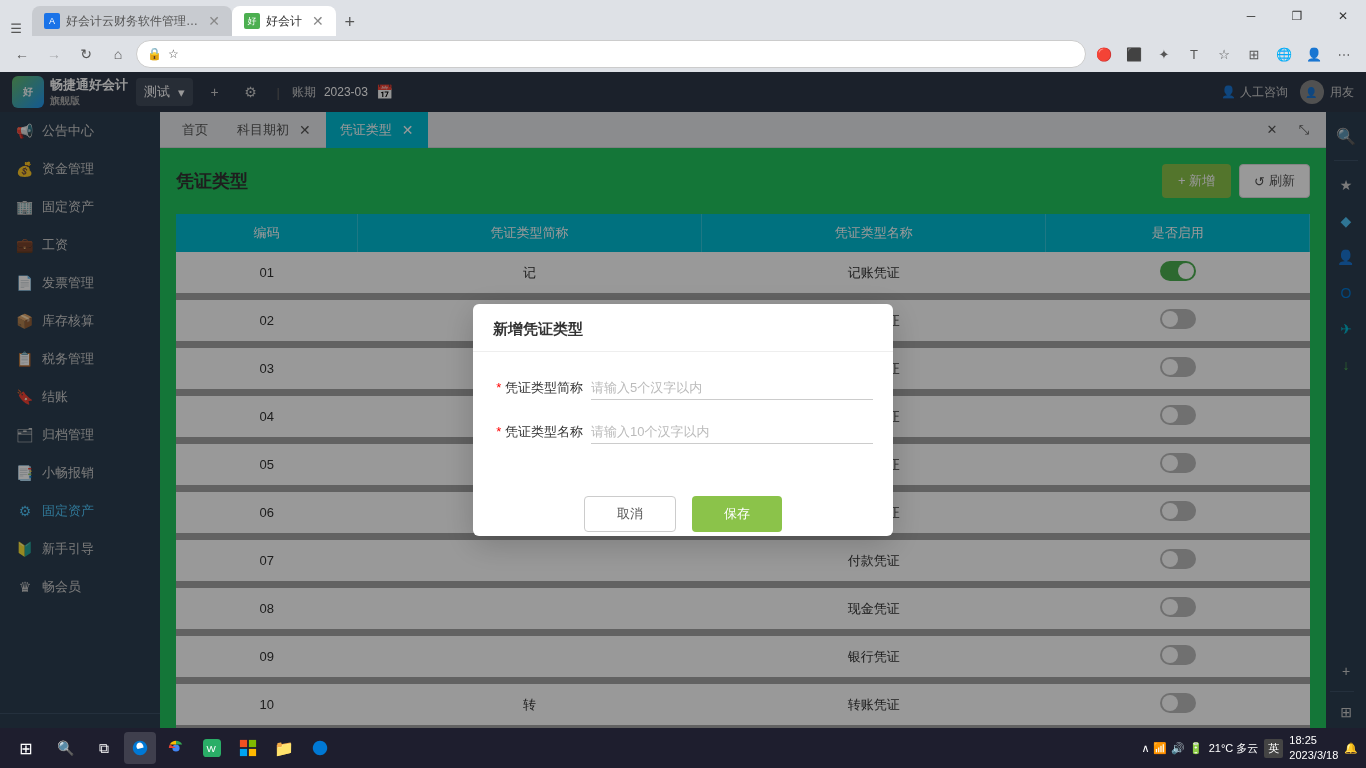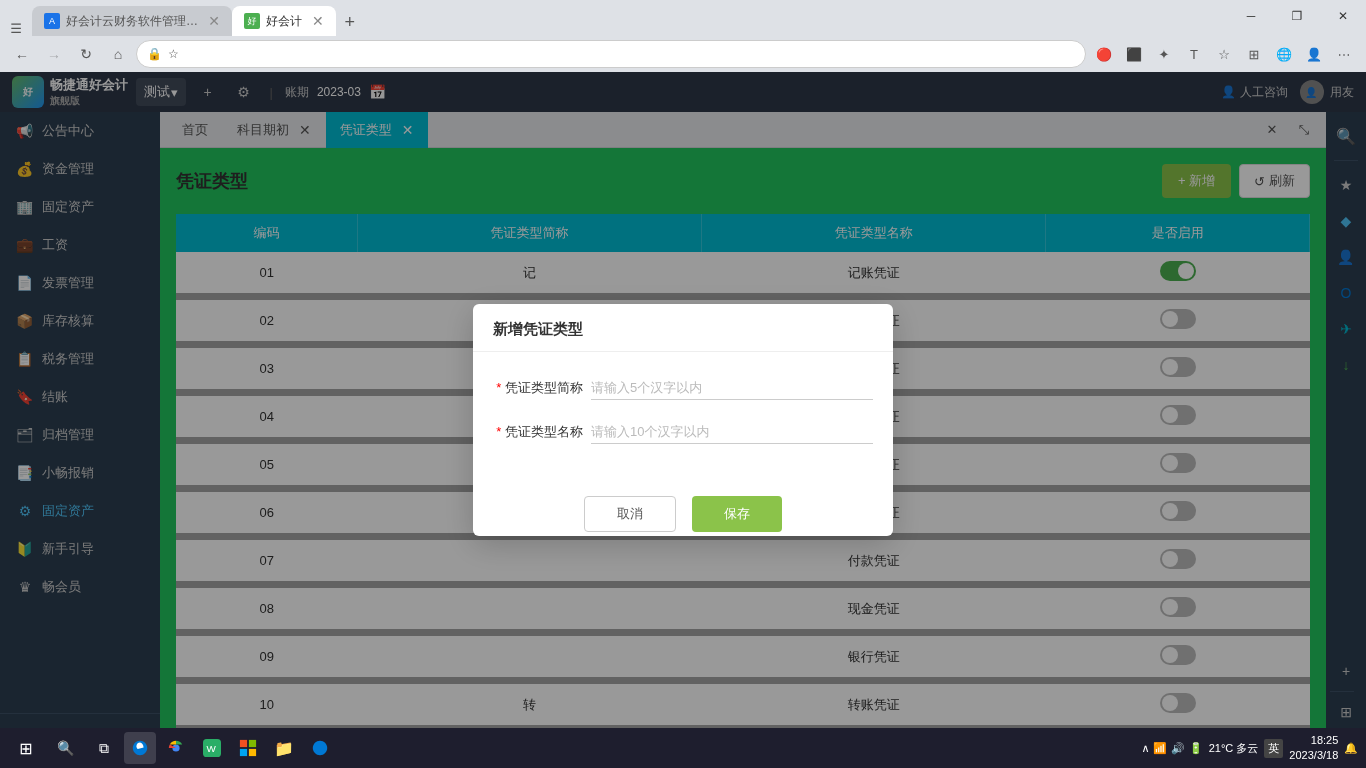--- a/index.html
+++ b/index.html
@@ -26,21 +26,21 @@
     .win-btn { width: 46px; height: 32px; display: flex; align-items: center; justify-content: center; font-size: 12px; cursor: pointer; color: #333; }
 
     
     .app-wrapper { display: flex; flex-direction: column; height: calc(768px - 72px); }
 
     
     .app-topbar { display: flex; align-items: center; height: 40px; background: #2d3748; padding: 0 12px; gap: 8px; }
     .app-logo { display: flex; align-items: center; gap: 6px; color: white; font-size: 13px; font-weight: bold; }
     .logo-icon { width: 32px; height: 32px; background: linear-gradient(135deg, #66bb6a, #2196f3); border-radius: 6px; display: flex; align-items: center; justify-content: center; color: white; font-size: 10px; font-weight: bold; }
     .logo-text-sub { color: #aaa; font-size: 10px; display: block; }
-    .topbar-select { display: flex; align-items: center; background: rgba(255,255,255,0.1); border-radius: 4px; padding: 0 8px; height: 28px; color: white; gap: 1px; cursor: pointer; }
+    .topbar-select { display: flex; align-items: center; background: rgba(255,255,255,0.1); border-radius: 4px; padding: 0 8px; height: 28px; color: white; gap: 8px; cursor: pointer; }
     .topbar-sep { color: #666; margin: 0 4px; }
     .topbar-icon-btn { width: 28px; height: 28px; display: flex; align-items: center; justify-content: center; color: #ccc; cursor: pointer; font-size: 14px; }
     .topbar-right { margin-left: auto; display: flex; align-items: center; gap: 12px; }
     .topbar-link { color: #ccc; font-size: 12px; display: flex; align-items: center; gap: 4px; cursor: pointer; }
     .topbar-user { display: flex; align-items: center; gap: 6px; color: #ccc; font-size: 12px; cursor: pointer; }
     .user-avatar { width: 24px; height: 24px; border-radius: 50%; background: #888; display: flex; align-items: center; justify-content: center; color: white; font-size: 10px; }
 
     
     .content-area { display: flex; flex: 1; overflow: hidden; }
 
@@ -103,21 +103,21 @@
     
     .right-panel { width: 40px; background: #2c3e50; display: flex; flex-direction: column; align-items: center; padding: 8px 0; gap: 4px; flex-shrink: 0; }
     .rp-btn { width: 32px; height: 32px; display: flex; align-items: center; justify-content: center; color: #ccc; cursor: pointer; border-radius: 4px; font-size: 14px; }
     .rp-sep { width: 24px; height: 1px; background: #3d5166; margin: 4px 0; }
 
     
     .taskbar { height: 40px; background: #1e1e2e; display: flex; align-items: center; gap: 4px; padding: 0 8px; }
     .taskbar-start { width: 36px; height: 36px; display: flex; align-items: center; justify-content: center; color: white; font-size: 16px; cursor: pointer; }
     .taskbar-icon { width: 32px; height: 32px; display: flex; align-items: center; justify-content: center; cursor: pointer; border-radius: 4px; }
     .taskbar-right { margin-left: auto; display: flex; align-items: center; gap: 6px; color: white; font-size: 11px; }
-    .taskbar-clock { text-align: right; line-height: 1.4; }
+    .taskbar-clock { text-align: left; line-height: 1.4; }
     .taskbar-sys { display: flex; align-items: center; gap: 4px; }
   </style>
 </head>
 <body>
 
 <div style="position:relative; background:#dee1e6;">
 
   <div class="window-controls">
     <div class="win-btn">─</div>
     <div class="win-btn">❐</div>

